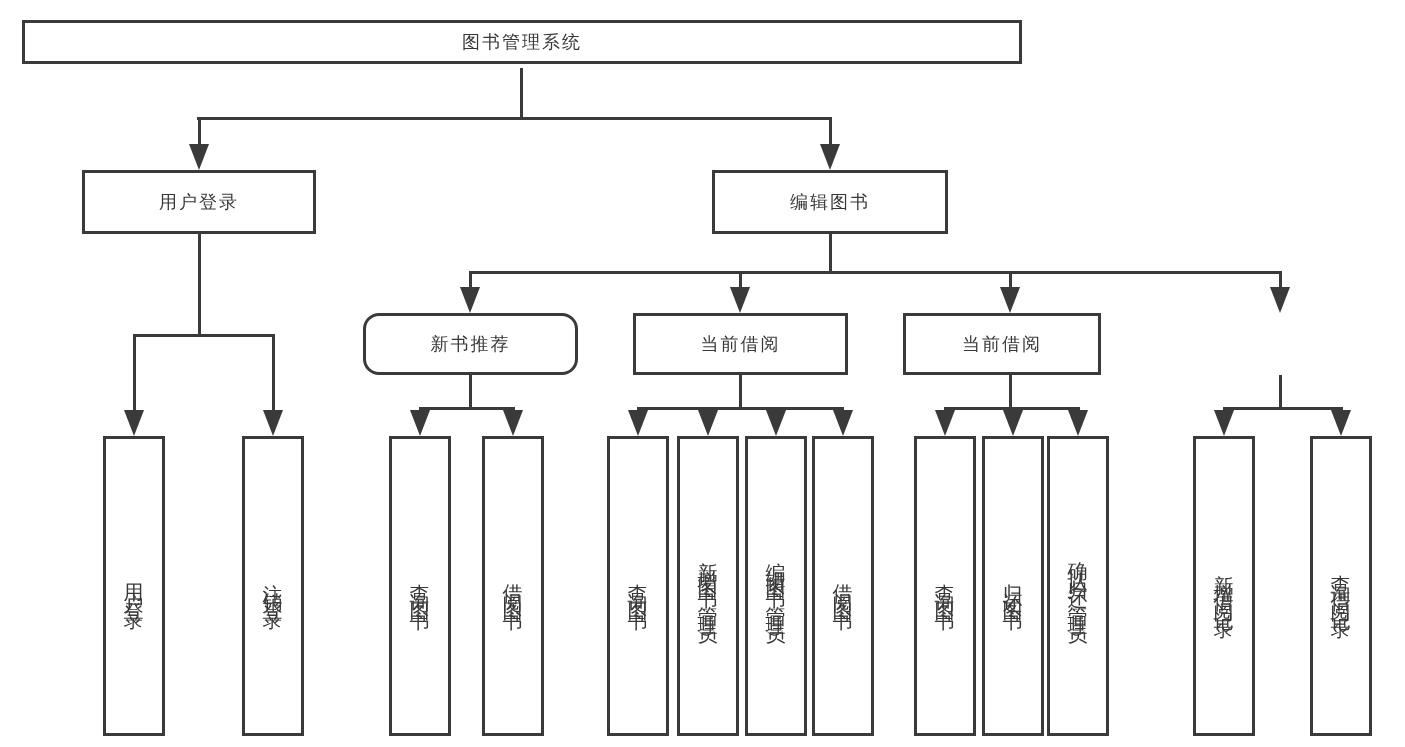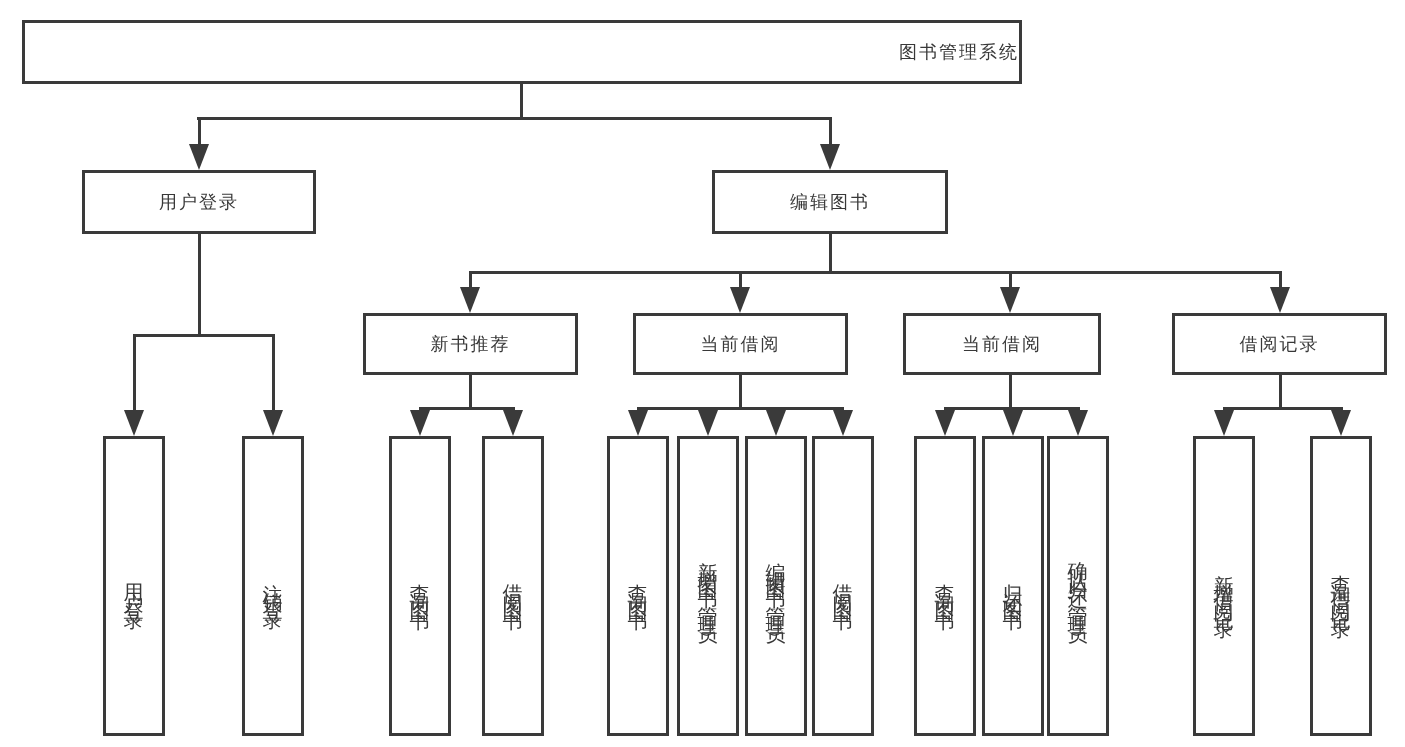--- a/index.html
+++ b/index.html
@@ -86,42 +86,39 @@
   <div class="hline" style="left:944px;top:407px;width:136px;"></div>
   <div class="arrow" style="left:935px;top:410px;"></div>
   <div class="arrow" style="left:1003px;top:410px;"></div>
   <div class="arrow" style="left:1068px;top:410px;"></div>
 
   <div class="vline" style="left:1279px;top:375px;height:35px;"></div>
   <div class="hline" style="left:1223px;top:407px;width:120px;"></div>
   <div class="arrow" style="left:1214px;top:410px;"></div>
   <div class="arrow" style="left:1331px;top:410px;"></div>
 
-  <div class="box hbox" style="left:22px;top:20px;width:1000px;height:64px;justify-content:flex-end;">
+  <div class="box hbox" style="left:22px;top:20px;width:1000px;height:44px;">
     <span>图书管理系统</span>
   </div>
 
   <div class="box hbox" style="left:82px;top:170px;width:234px;height:64px;">
     <span>用户登录</span>
   </div>
   <div class="box hbox" style="left:712px;top:170px;width:236px;height:64px;">
     <span>编辑图书</span>
   </div>
 
-  <div class="box hbox" style="left:363px;top:313px;width:215px;height:62px;">
+  <div class="box hbox" style="left:363px;top:313px;width:215px;height:62px;border-radius:16px;">
     <span>新书推荐</span>
   </div>
   <div class="box hbox" style="left:633px;top:313px;width:215px;height:62px;">
     <span>当前借阅</span>
   </div>
   <div class="box hbox" style="left:903px;top:313px;width:198px;height:62px;">
     <span>当前借阅</span>
-  </div>
-  <div class="box hbox" style="left:1172px;top:313px;width:215px;height:62px;">
-    <span>借阅记录</span>
   </div>
 
   <div class="box leaf" style="left:103px;">
     <span class="vtext">用户登录</span>
   </div>
   <div class="box leaf" style="left:242px;">
     <span class="vtext">注销登录</span>
   </div>
   <div class="box leaf" style="left:389px;">
     <span class="vtext">查询图书</span>

